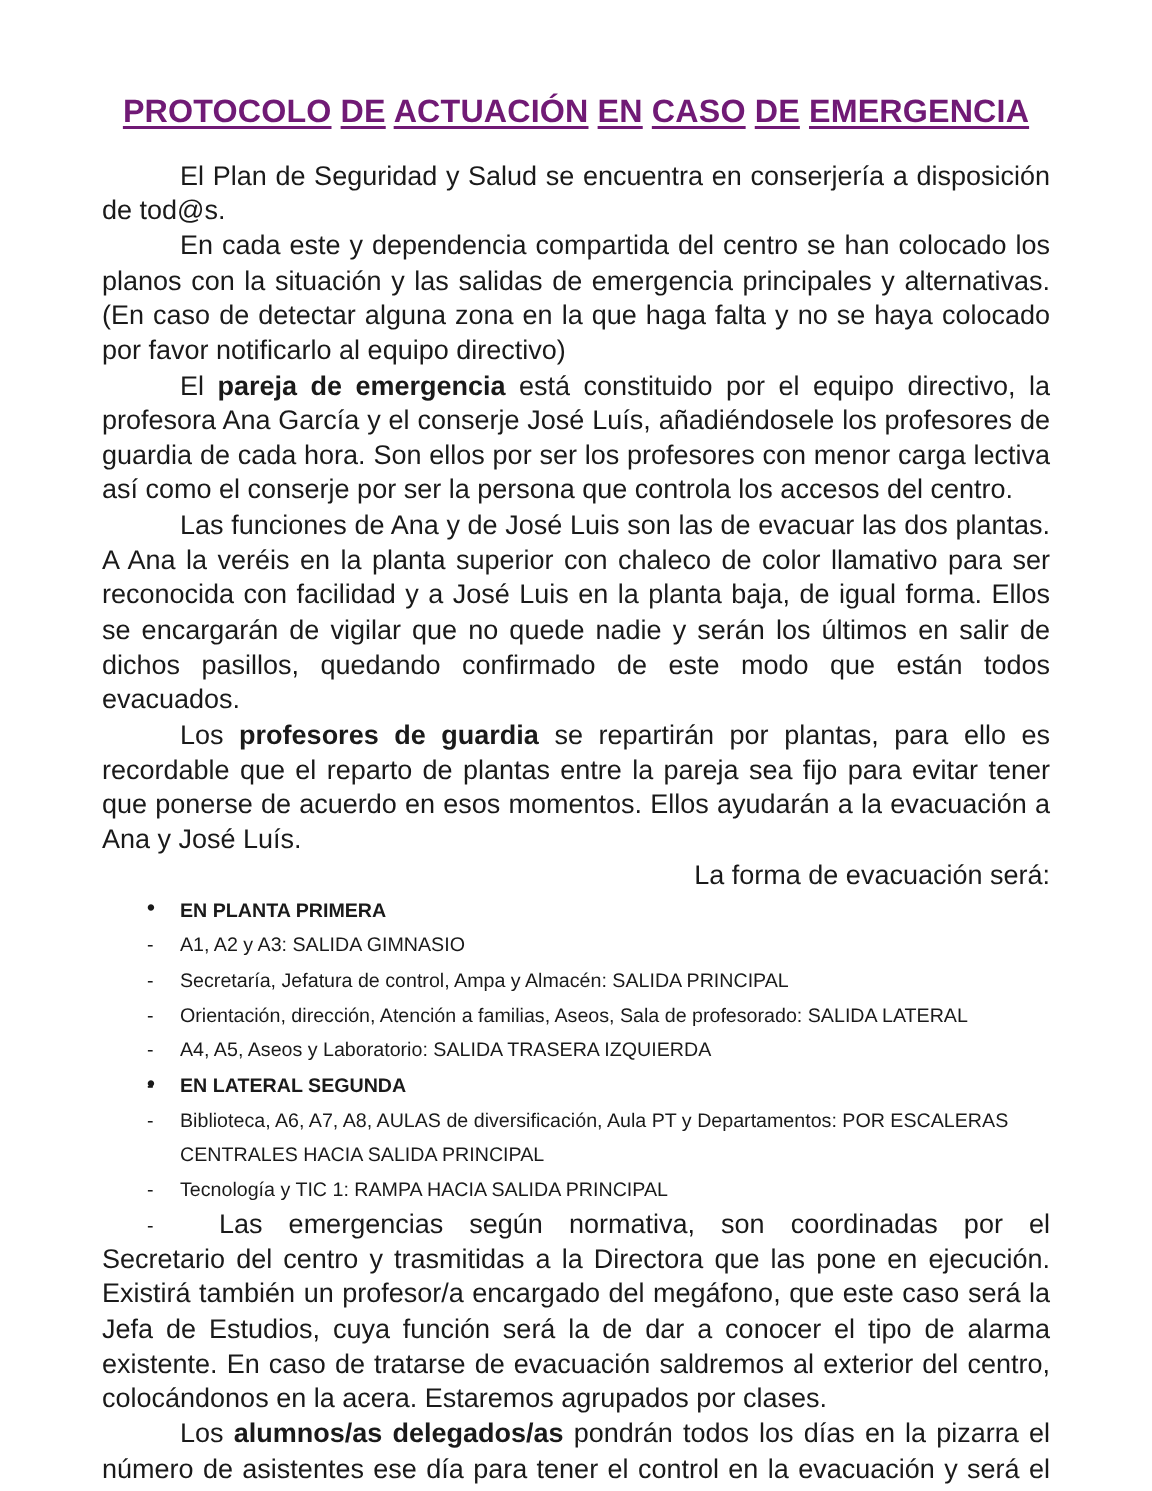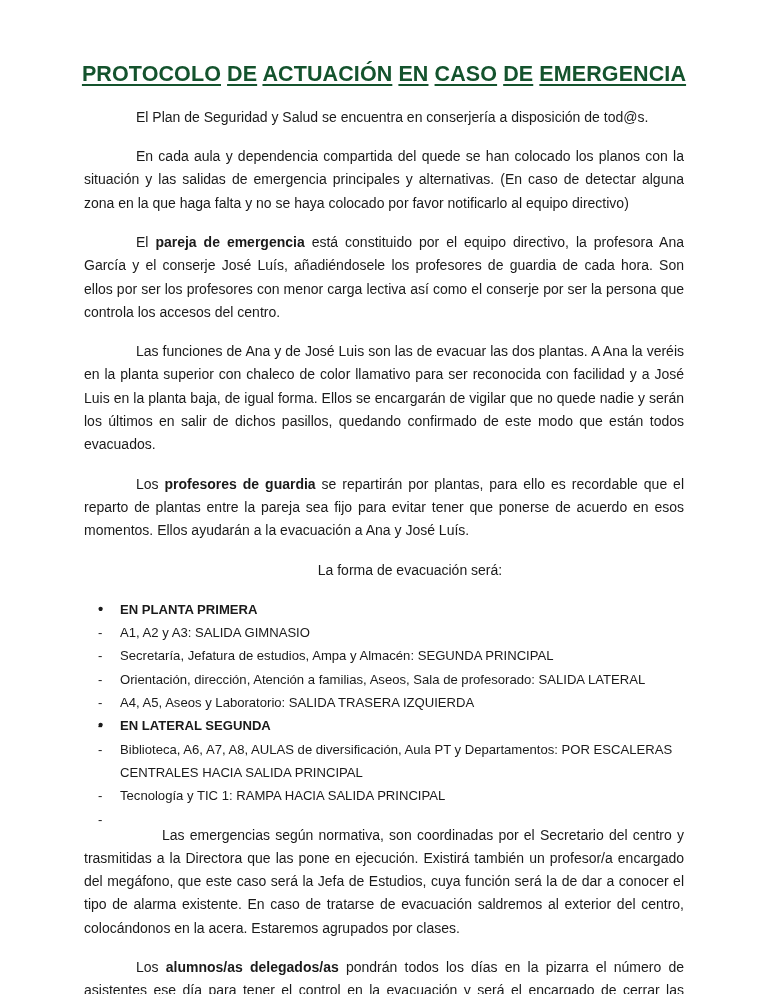--- a/index.html
+++ b/index.html
@@ -36,33 +36,33 @@
   }
   .doc-title .w {
     text-decoration: underline;
     text-underline-offset: 3px;
     text-decoration-thickness: 2px;
   }
   .body-block {
     margin-top: 18px;
   }
   p.para {
-    margin: 16px;
+    margin: 0;
     text-align: justify;
     text-justify: inter-word;
-    font-size: 14px;
+    font-size: 18px;
     line-height: 23.3px;
     text-indent: 52px;
     hyphens: none;
   }
   p.para.deep {
     text-indent: 78px;
   }
   p.para.nojust {
-    text-align: center;
+    text-align: right;
   }
   b, strong { font-weight: bold; }
 
   ul.evac-list {
     list-style: none;
     margin: 0;
     padding: 0;
   }
   ul.evac-list li {
     position: relative;
@@ -89,40 +89,40 @@
   }
   ul.evac-list li.level-dash .marker {
     font-weight: normal;
   }
 </style>
 </head>
 <body>
 
 <div class="page">
 
-  <h1 class="doc-title" id="doc-title" style="color: #14532d;"><span class="w">PROTOCOLO</span> <span class="w">DE</span> <span class="w">ACTUACIÓN</span> <span class="w">EN</span> <span class="w">CASO</span> <span class="w">DE</span> <span class="w">EMERGENCIA</span></h1>
+  <h1 class="doc-title" id="doc-title" style="color: #701a75;"><span class="w">PROTOCOLO</span> <span class="w">DE</span> <span class="w">ACTUACIÓN</span> <span class="w">EN</span> <span class="w">CASO</span> <span class="w">DE</span> <span class="w">EMERGENCIA</span></h1>
 
   <div class="body-block">
 
     <p class="para">El Plan de Seguridad y Salud se encuentra en conserjería a disposición de tod@s.</p>
 
-    <p class="para">En cada aula y dependencia compartida del quede se han colocado los planos con la situación y las salidas de emergencia principales y alternativas. (En caso de detectar alguna zona en la que haga falta y no se haya colocado por favor notificarlo al equipo directivo)</p>
+    <p class="para">En cada este y dependencia compartida del centro se han colocado los planos con la situación y las salidas de emergencia principales y alternativas. (En caso de detectar alguna zona en la que haga falta y no se haya colocado por favor notificarlo al equipo directivo)</p>
 
     <p class="para"><span>El </span><b>pareja de emergencia</b><span> está constituido por el equipo directivo, la profesora Ana García y el conserje José Luís, añadiéndosele los profesores de guardia de cada hora. Son ellos por ser los profesores con menor carga lectiva así como el conserje por ser la persona que controla los accesos del centro.</span></p>
 
     <p class="para">Las funciones de Ana y de José Luis son las de evacuar las dos plantas. A Ana  la veréis en la planta superior con chaleco de color llamativo para ser reconocida con facilidad y a José Luis en la planta baja, de igual forma. Ellos se encargarán de vigilar que no quede nadie y serán los últimos en salir de dichos pasillos, quedando confirmado de este modo que están todos evacuados.</p>
 
     <p class="para"><span>Los </span><b>profesores de guardia</b><span> se repartirán por plantas, para ello es recordable que el reparto de plantas entre la pareja sea fijo para evitar tener que ponerse de acuerdo en esos momentos. Ellos ayudarán a la evacuación a Ana y José Luís.</span></p>
 
     <p class="para nojust">La forma de evacuación será:</p>
 
     <ul class="evac-list" id="evac-list">
         <li class="level-bullet"><span class="marker">•</span><span>EN PLANTA PRIMERA</span></li>
         <li class="level-dash"><span class="marker">-</span><span>A1, A2 y A3: SALIDA GIMNASIO</span></li>
-        <li class="level-dash"><span class="marker">-</span><span>Secretaría, Jefatura de estudios, Ampa y Almacén: SEGUNDA PRINCIPAL</span></li>
+        <li class="level-dash"><span class="marker">-</span><span>Secretaría, Jefatura de control, Ampa y Almacén: SALIDA PRINCIPAL</span></li>
         <li class="level-dash"><span class="marker">-</span><span>Orientación, dirección, Atención a familias, Aseos, Sala  de profesorado:  SALIDA LATERAL</span></li>
         <li class="level-dash"><span class="marker">-</span><span>A4, A5, Aseos y Laboratorio: SALIDA TRASERA IZQUIERDA</span></li>
         <li class="level-dash"><span class="marker">-</span></li>
         <li class="level-dash"><span class="marker">-</span></li>
         <li class="level-bullet"><span class="marker">•</span><span>EN LATERAL SEGUNDA</span></li>
         <li class="level-dash"><span class="marker">-</span><span>Biblioteca, A6, A7, A8, AULAS de diversificación, Aula PT y Departamentos: POR ESCALERAS CENTRALES HACIA SALIDA PRINCIPAL</span></li>
         <li class="level-dash"><span class="marker">-</span><span>Tecnología y TIC 1: RAMPA HACIA SALIDA PRINCIPAL</span></li>
         <li class="level-dash"><span class="marker">-</span></li>
       </ul>
 

